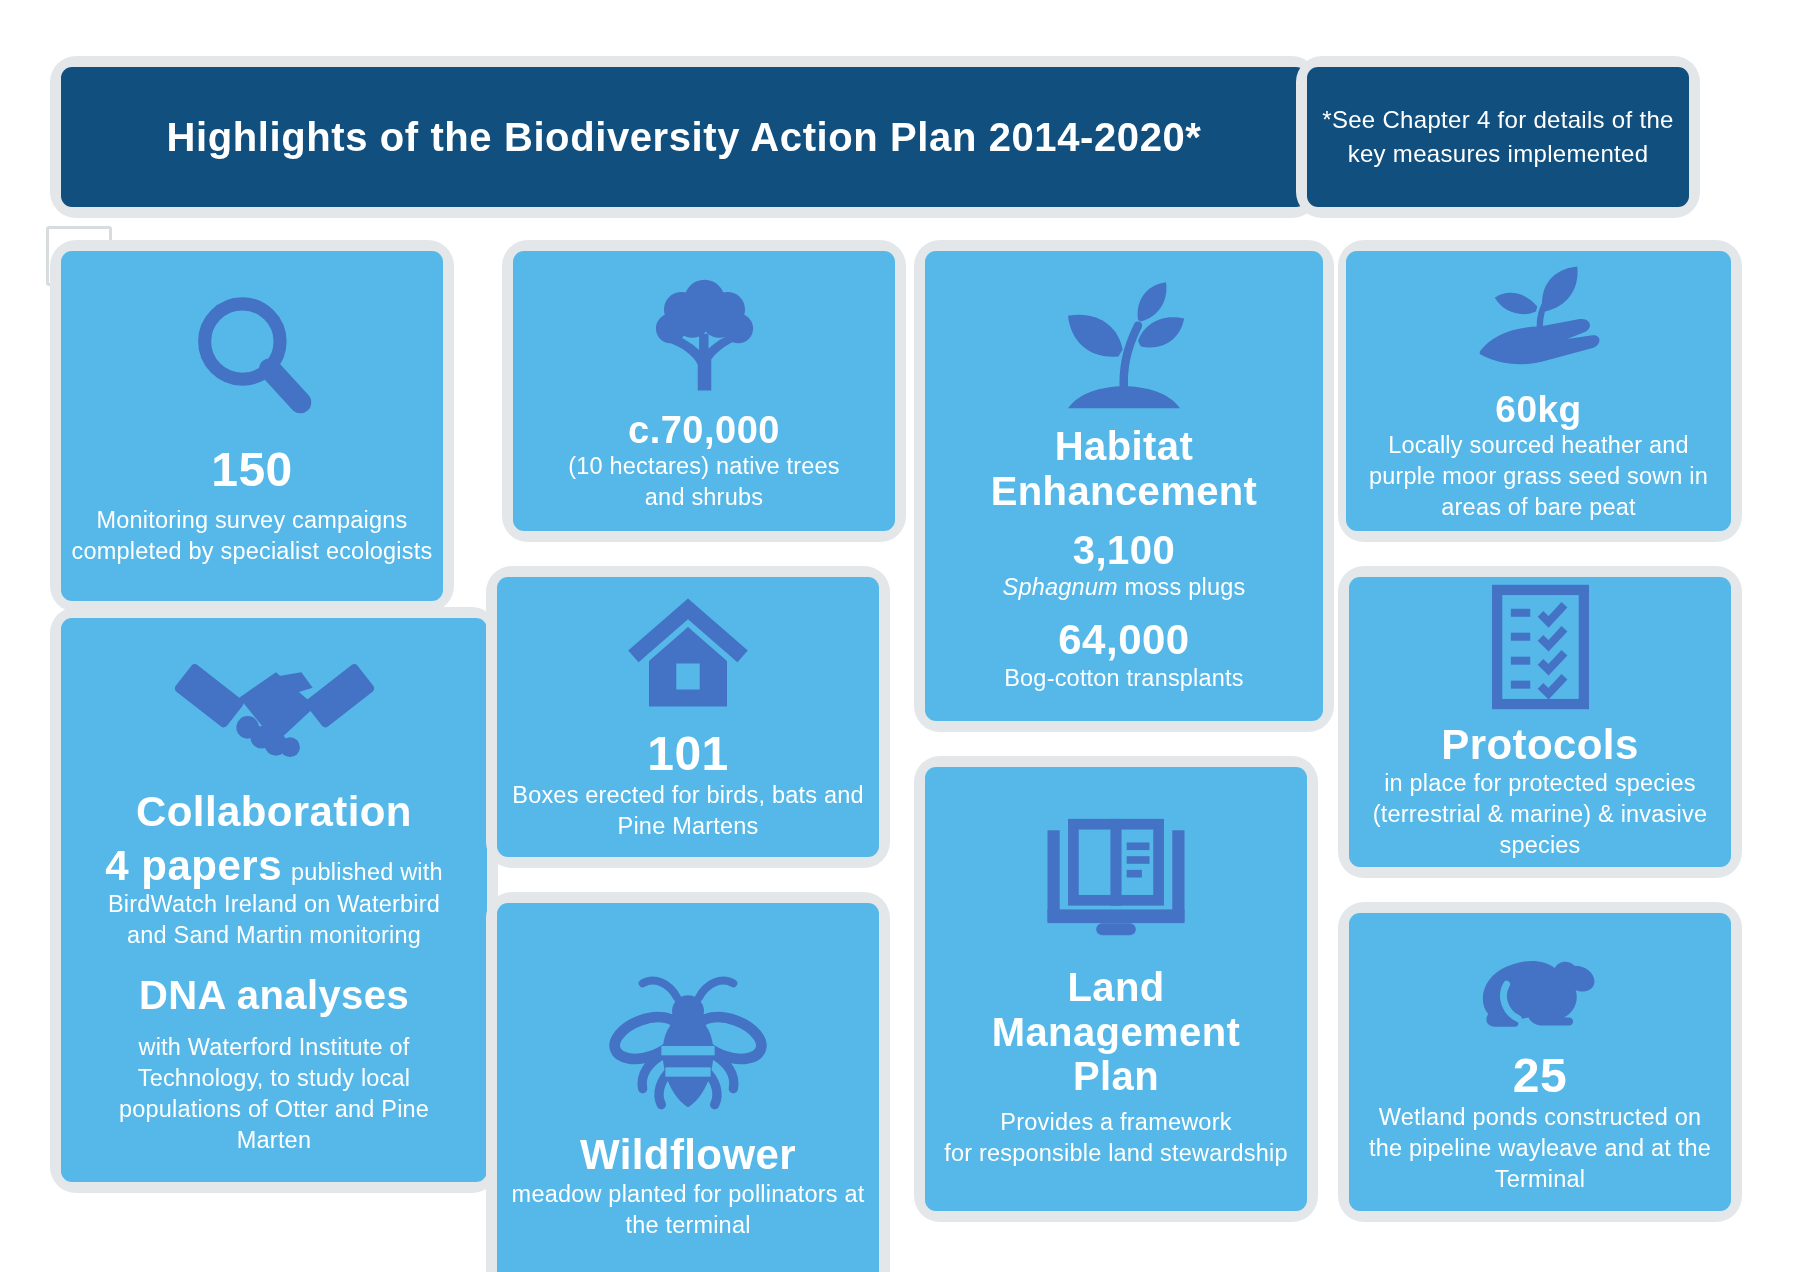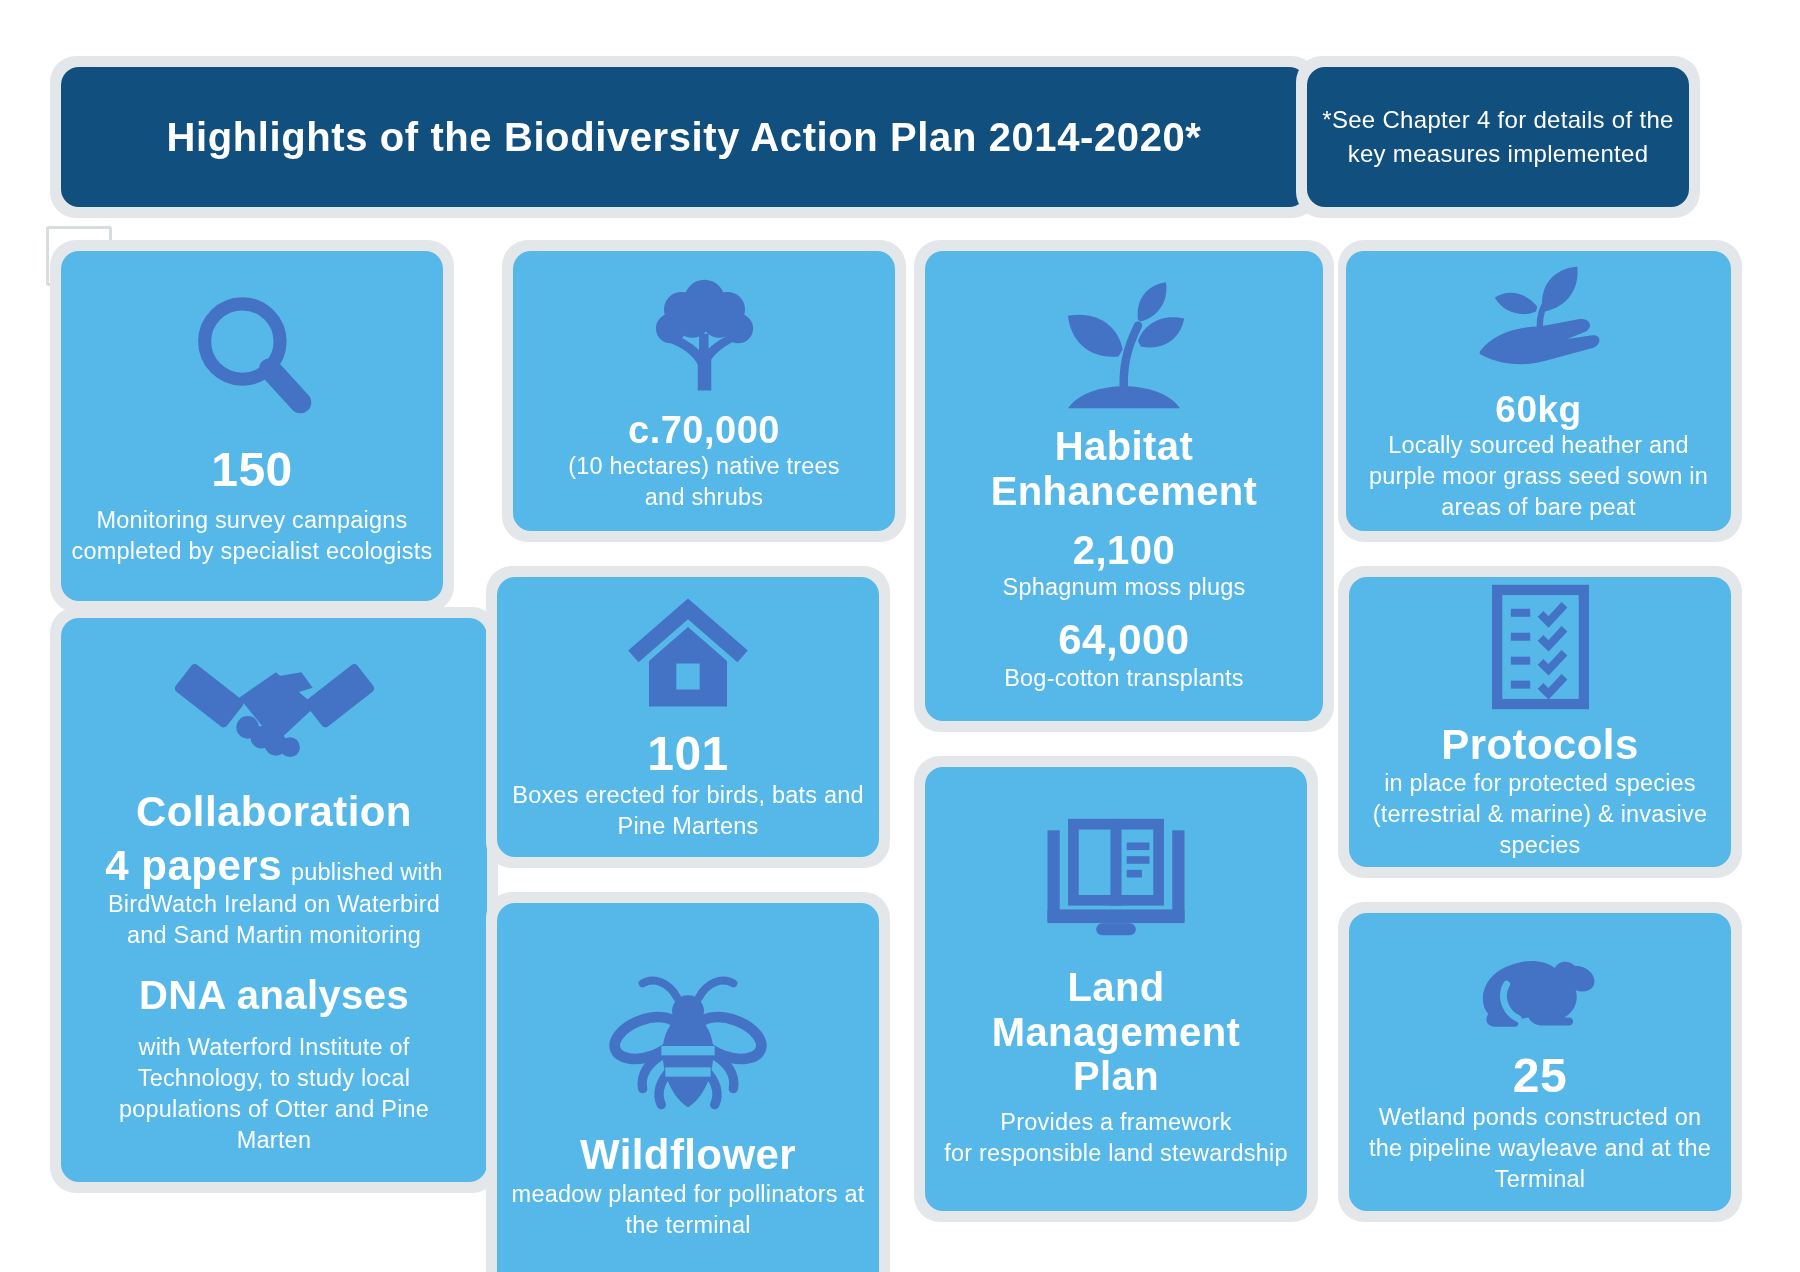--- a/index.html
+++ b/index.html
@@ -11,21 +11,21 @@
     --txt:#FFFFFF;
   }
   .canvas{
     position:relative;width:1800px;height:1272px;background:#ffffff;overflow:hidden;
     font-family:"Liberation Sans", sans-serif;color:var(--txt);
   }
   .frame{
     position:absolute;background:var(--frame);border-radius:26px;padding:11px;box-sizing:border-box;z-index:1;
   }
   .panel{
-    width:100%;height:100%;border-radius:18px;box-sizing:border-box;
+    width:100%;height:100%;border-radius:11px;box-sizing:border-box;
     display:flex;flex-direction:column;align-items:center;justify-content:center;text-align:center;
   }
   .dark{background:var(--dark);}
   .card{background:var(--card);padding:16px 10px;}
   .page-title{font-size:40px;font-weight:700;letter-spacing:.6px;margin:0;}
   .note-text{font-size:24px;line-height:1.4;margin:0;white-space:pre-line;letter-spacing:.3px;}
   .stat{font-weight:700;font-size:48px;line-height:1.1;letter-spacing:.5px;}
   .stat.md{font-size:42px;}
   .stat.sm{font-size:38px;}
   .card-title{font-weight:700;font-size:42px;line-height:1.12;letter-spacing:.4px;white-space:pre-line;}
@@ -33,21 +33,21 @@
   .desc{font-size:23.5px;line-height:1.32;white-space:pre-line;letter-spacing:.2px;}
   .icon{flex:none;}
   .mb6{margin-bottom:6px;}.mb10{margin-bottom:10px;}.mb14{margin-bottom:14px;}.mb16{margin-bottom:16px;}
   .mt8{margin-top:8px;}.mt14{margin-top:14px;}.mt22{margin-top:22px;}
   .papers-line{line-height:1.05;}
   .inline-suffix{font-size:23.5px;font-weight:400;margin-left:9px;letter-spacing:.2px;}
   .artifact{
     position:absolute;left:46px;top:226px;width:66px;height:60px;background:#fff;
     border:3px solid #D7DCDF;border-radius:3px;z-index:0;box-sizing:border-box;
   }
-  .it{}
+  .it{font-style:italic;}
 </style>
 </head>
 <body>
 
 <div class="canvas">
 
   <div class="frame" style="left:50px;top:56px;width:1268px;height:162px;">
     <div class="panel dark">
       <h1 class="page-title">Highlights of the Biodiversity Action Plan 2014-2020*</h1>
     </div>
@@ -168,21 +168,21 @@
         <g fill="var(--icon)">
           <path d="M10 93 C24 72 76 72 90 93 Z"></path>
           <path d="M46 56 C26 58 12 46 10 27 C30 23 46 34 49 51 Z"></path>
           <path d="M62 49 C78 52 90 44 93 29 C77 25 64 33 60 45 Z"></path>
           <path d="M60 30 C58 16 66 5 80 3 C82 17 74 28 62 31 Z"></path>
         </g>
         <path d="M50 82 C49 66 51 52 60 34" stroke="var(--icon)" stroke-width="6" fill="none" stroke-linecap="round"></path>
       </svg>
       <div class="card-title md">Habitat
 Enhancement</div>
-      <div class="stat sm mt14" style="font-size:40px;">2,100</div>
+      <div class="stat sm mt14" style="font-size:40px;">3,100</div>
       <div class="desc"><span class="it">Sphagnum</span><span> moss plugs</span></div>
       <div class="stat md mt14">64,000</div>
       <div class="desc">Bog-cotton transplants</div>
     </div>
   </div>
 
   <div class="frame" style="left:914px;top:756px;width:404px;height:466px;">
     <div class="panel card">
       <svg class="icon mb16" width="170" height="140" viewBox="0 0 110 92">
         <g fill="var(--icon)">

